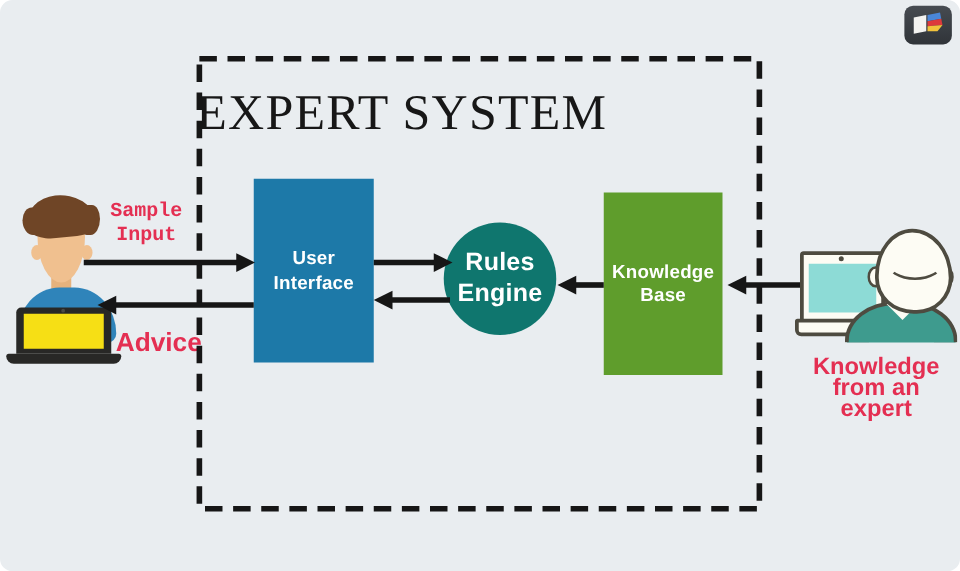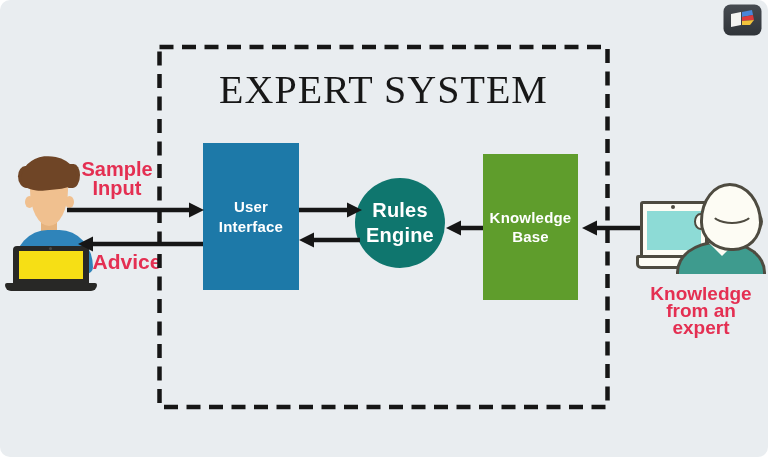--- a/index.html
+++ b/index.html
@@ -4,41 +4,41 @@
 <style>
   html,body{margin:0;padding:0;background:#ffffff;}
   .canvas{
     position:relative;width:768px;height:457px;overflow:hidden;
     background:#e9edf0;border-radius:10px;
     font-family:"Liberation Sans",sans-serif;
   }
   .abs{position:absolute;}
   
   .title{
-    left:157px;top:66px;width:453px;text-align:center;
+    left:157px;top:66px;width:453px;
     font-family:"Liberation Serif",serif;font-size:40px;font-weight:500;
     color:#171717;letter-spacing:1px;z-index:2;
   }
   
   .node{
     display:flex;align-items:center;justify-content:center;text-align:center;
     color:#ffffff;font-weight:bold;white-space:pre-line;z-index:2;
     line-height:1.3;letter-spacing:.2px;
   }
   .node-ui{left:203px;top:143px;width:96px;height:147px;background:#1d79a8;font-size:15px;}
   .node-rules{left:355px;top:178px;width:90px;height:90px;background:#0f766e;border-radius:50%;font-size:20px;line-height:1.25;}
   .node-kb{left:483px;top:154px;width:95px;height:146px;background:#5f9d2c;font-size:15px;}
   
   .overlay{left:0;top:0;width:768px;height:457px;z-index:6;pointer-events:none;}
   
   .plabel{
     color:#e42f52;font-weight:800;text-align:center;white-space:pre-line;z-index:5;
   }
-  .lbl-sample{left:58px;top:160px;width:118px;font-size:20px;line-height:19px;}
-  .lbl-advice{left:86px;top:251px;width:82px;font-size:21px;line-height:21px;}
+  .lbl-sample{left:58px;top:160px;width:118px;font-size:16px;line-height:19px;font-family:Liberation Mono, monospace;}
+  .lbl-advice{left:86px;top:264px;width:82px;font-size:21px;line-height:21px;}
   .lbl-nonexpert{left:8px;top:292px;width:112px;font-size:20px;line-height:19px;}
   .lbl-expert{left:640px;top:285px;width:122px;font-size:19px;line-height:17px;}
   
   .person-left{left:8px;top:158px;width:92px;height:134px;z-index:3;}
   .pl-face{position:absolute;left:22px;top:9px;width:38px;height:59px;background:#f0c08f;
     border-radius:45% 45% 50% 50% / 38% 38% 62% 62%;z-index:2;}
   .pl-ear{position:absolute;top:38px;width:9px;height:12px;background:#f0c08f;border-radius:50%;z-index:1;}
   .pl-ear.l{left:17px;} .pl-ear.r{left:57px;}
   .pl-hair{position:absolute;left:13px;top:-2px;width:55px;height:34px;background:#6f4526;
     border-radius:62% 75% 40% 55% / 85% 95% 30% 45%;transform:rotate(-6deg);z-index:3;}

